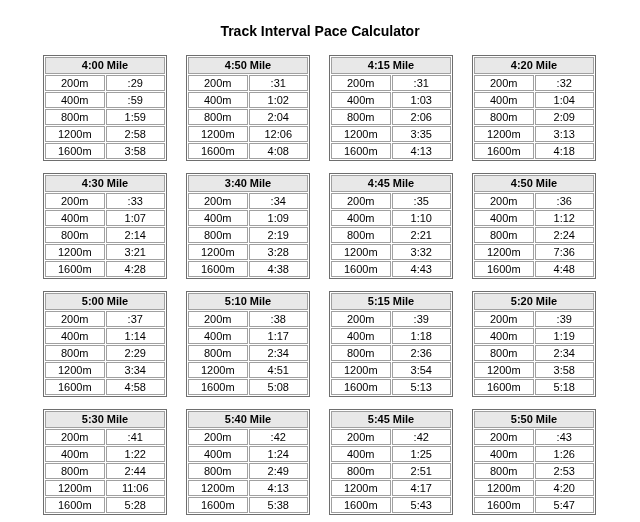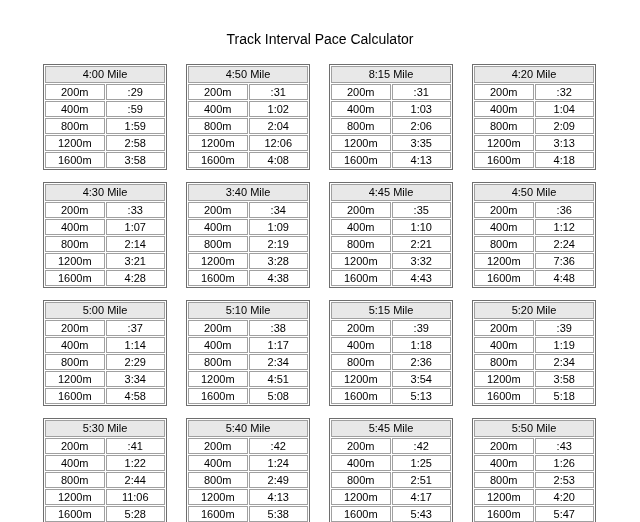--- a/index.html
+++ b/index.html
@@ -14,25 +14,25 @@
   html,body{margin:0;padding:0;}
   body{
     width:640px;height:522px;
     background:var(--bg);
     color:var(--text);
     font-family:"Liberation Sans", sans-serif;
     overflow:hidden;
   }
   .page{position:relative;width:640px;height:522px;}
   .title{
-    margin:16px;
+    margin:8px;
     padding-top:15px;
     text-align:center;
     font-size:14px;
-    font-weight:normal;
+    font-weight:bold;
     line-height:17px;
   }
   .grid{
     margin:15px 43px 0 43px;
     display:grid;
     grid-template-columns:repeat(4,124px);
     column-gap:19px;
     row-gap:12px;
   }
   table.pace-table{
@@ -40,21 +40,21 @@
     border:1px solid var(--outer-border);
     border-collapse:separate;
     border-spacing:1px;
     background:var(--bg);
     table-layout:fixed;
   }
   table.pace-table th{
     background:var(--header-bg);
     border:1px solid var(--cell-border);
     font-size:11px;
-    font-weight:normal;
+    font-weight:bold;
     text-align:center;
     padding:1px 0 2px 0;
     height:13px;
   }
   table.pace-table td{
     border:1px solid var(--cell-border);
     font-size:11px;
     text-align:center;
     padding:0;
     height:14px;
@@ -128,21 +128,21 @@
           <tr>
             <td>1600m</td>
             <td>4:08</td>
           </tr>
         </tbody>
   </table>
 
   <table class="pace-table">
     <thead>
       <tr>
-        <th colspan="2">8:15 Mile</th>
+        <th colspan="2">4:15 Mile</th>
       </tr>
     </thead>
     <tbody>
           <tr>
             <td>200m</td>
             <td>:31</td>
           </tr>
           <tr>
             <td>400m</td>
             <td>1:03</td>

